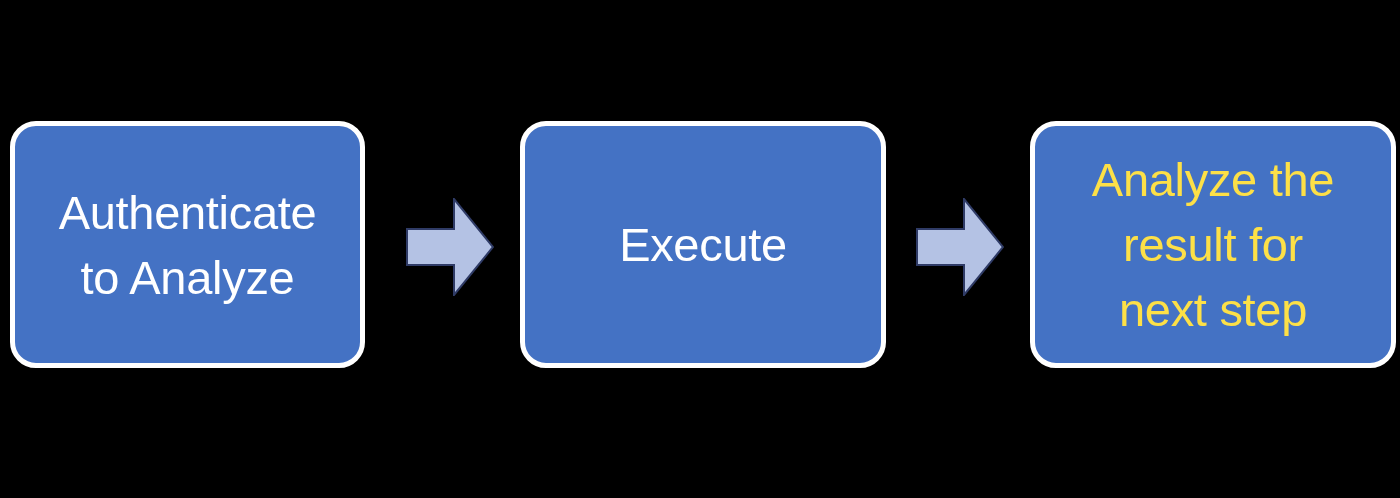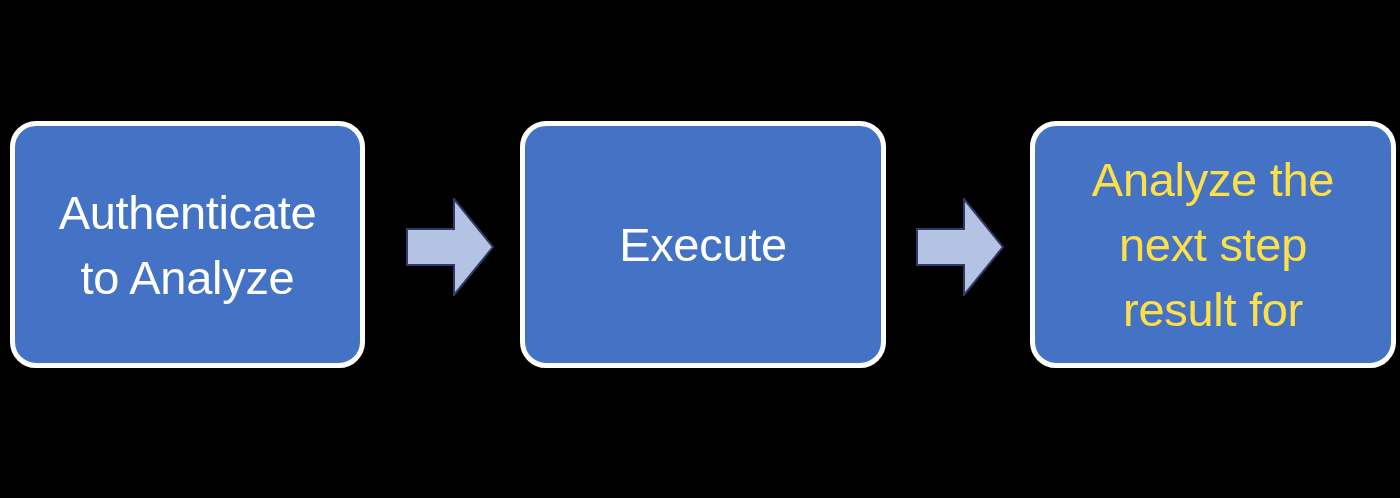--- a/index.html
+++ b/index.html
@@ -70,17 +70,17 @@
   </div>
 
   <div class="arrow" id="arrow-2" style="left: 916px; top: 198px;">
     <svg width="88" height="98" viewBox="0 0 88 98" xmlns="http://www.w3.org/2000/svg">
       <polygon points="1,31 48,31 48,1 87,49 48,97 48,67 1,67" fill="#B4C2E4" stroke="#2F3B66" stroke-width="2"></polygon>
     </svg>
   </div>
 
   <div class="flow-box" id="box-3" style="left: 1030px; top: 121px; width: 366px; height: 247px; background: rgb(68, 114, 196); border-color: rgb(255, 255, 255); color: #fde047;">
     <span class="line">Analyze the</span>
+    <span class="line">result for</span>
     <span class="line">next step</span>
-    <span class="line">result for</span>
   </div>
 
 </div>
 
 </body></html>

